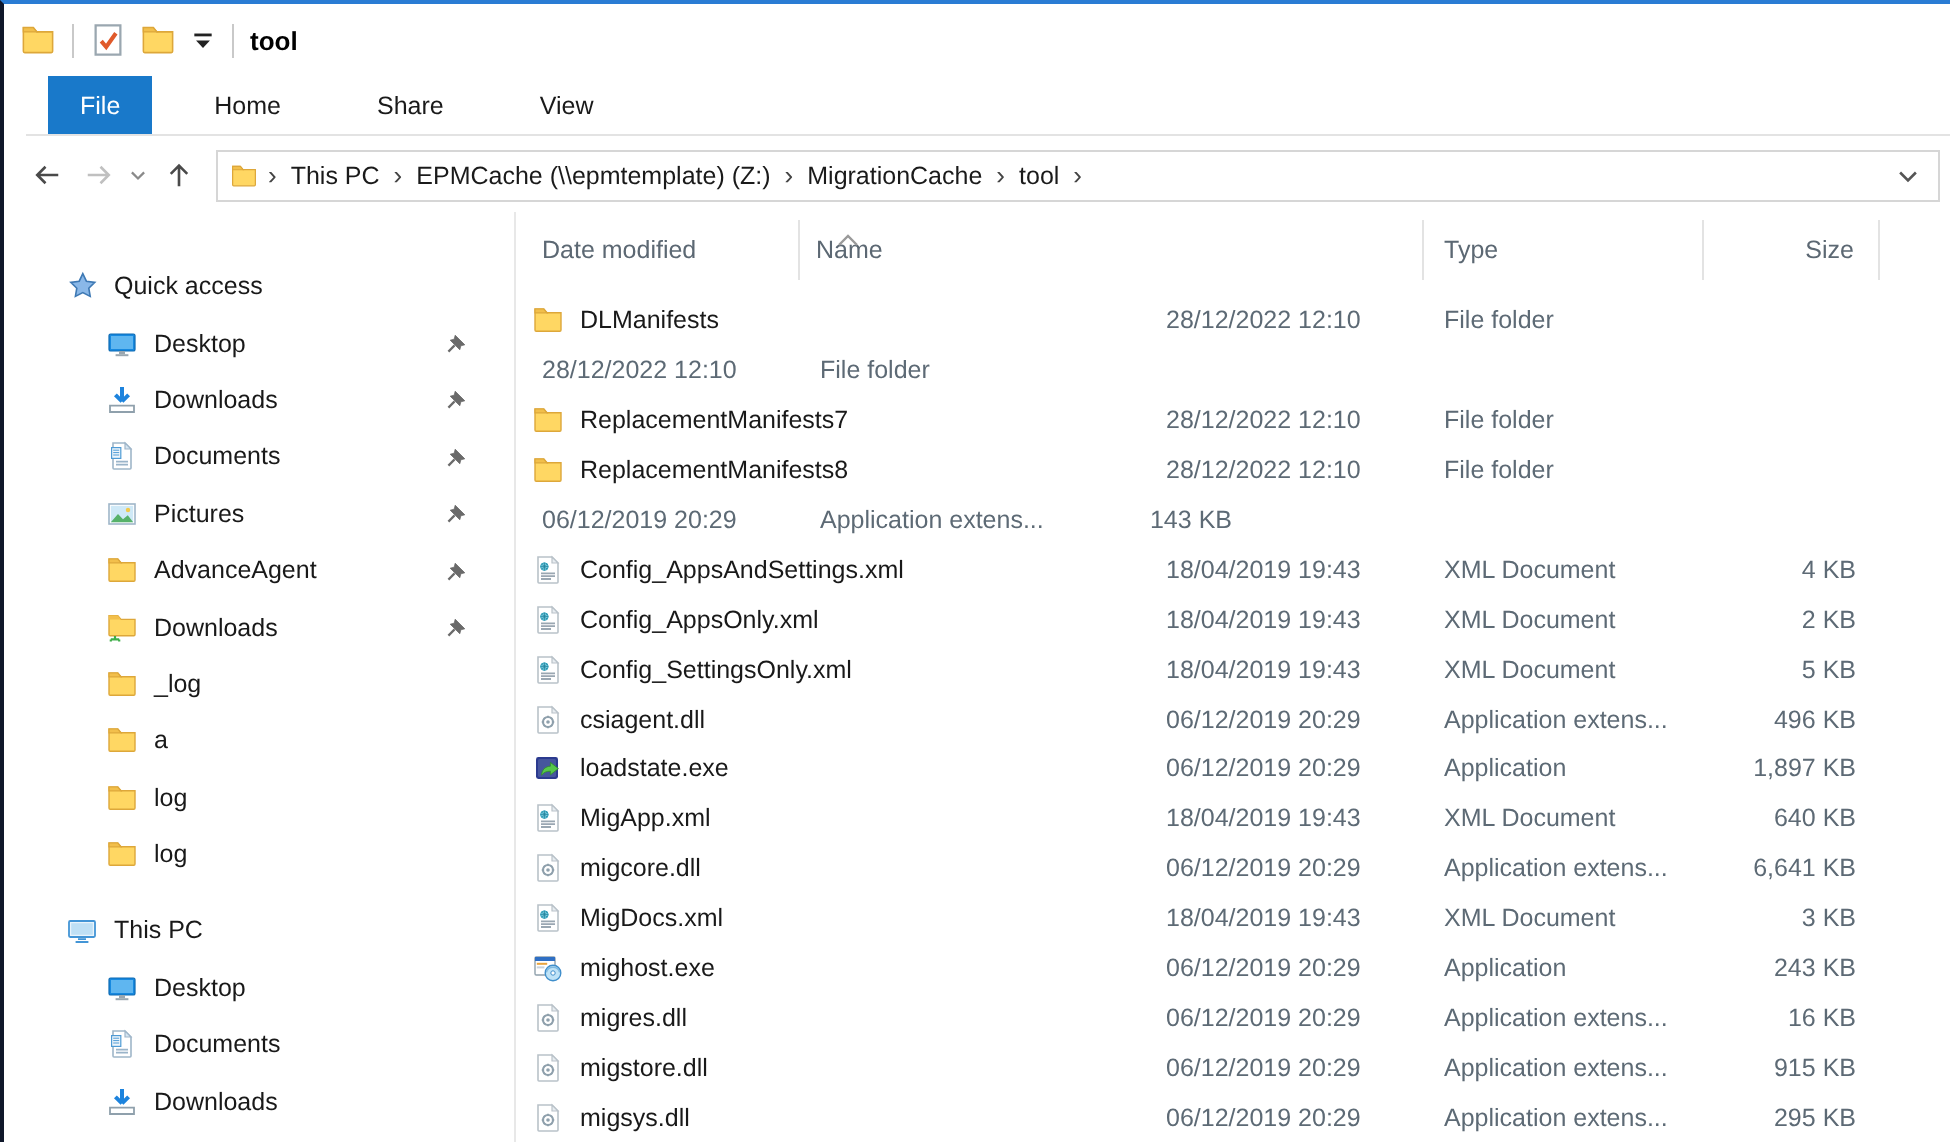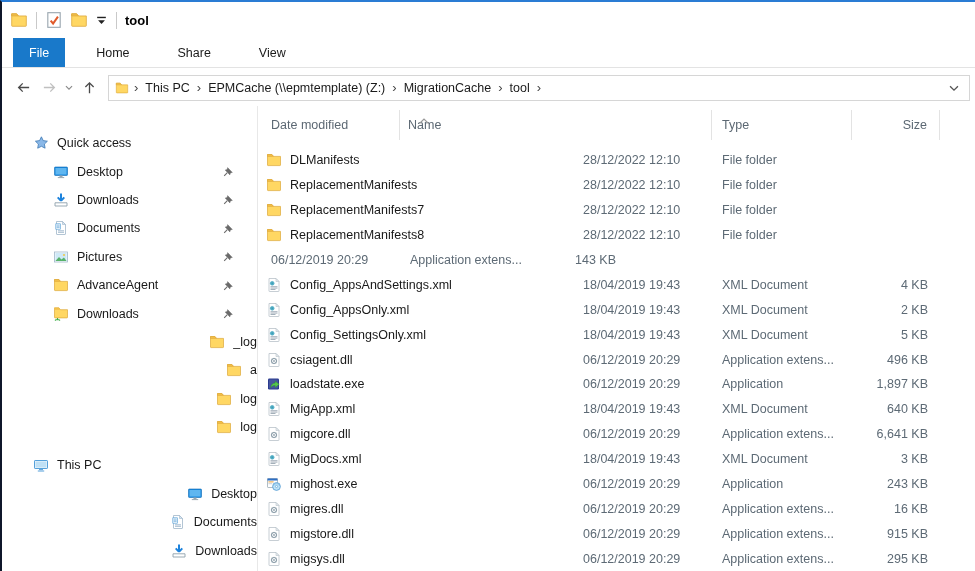--- a/index.html
+++ b/index.html
@@ -11,21 +11,21 @@
   
   #titlebar { position:absolute; left:0; top:0; right:0; height:36px;
     display:flex; align-items:center; padding-left:8px; background:#fff; }
   .tb-sep { width:1px; height:17px; background:#c9c9c9; margin:0 8px; }
   .tb-icon { width:18px; height:18px; display:inline-flex; }
   .tb-icon svg { width:100%; height:100%; }
   #qat-caret { width:13px; height:13px; margin-left:7px; display:inline-flex; }
   #win-title { font-size:13px; font-weight:600; color:#000; }
 
   
-  #ribbon { position:absolute; left:0; top:36px; right:0; height:30px;
+  #ribbon { position:absolute; left:11px; top:36px; right:0; height:30px;
     background:#fff; border-bottom:1px solid #e3e3e3; display:flex; align-items:stretch; }
   .rtab { font-size:12.5px; display:flex; align-items:center; padding:0 17px; color:#1a1a1a; cursor:default; }
   .rtab.active { background:#1979ca; color:#fff; margin-left:11px; padding:0 16px; }
   .rtab.plain { margin-left:14px; }
 
   
   #addrbar { position:absolute; left:0; top:67px; right:0; height:37px;
     background:#fff; display:flex; align-items:center; }
   .nav-btn { width:26px; height:26px; display:flex; align-items:center; justify-content:center; }
   .nav-btn svg { width:15px; height:15px; }
@@ -37,21 +37,21 @@
   .crumb-sep { font-size:13px; color:#444; padding:0 4px; }
   #addr-caret { margin-left:auto; margin-right:8px; display:inline-flex; }
 
   
   #main { position:absolute; left:0; top:104px; right:0; bottom:0; display:flex; }
   #sidebar { width:256px; height:100%; border-right:1px solid #e8e8e8;
     padding-top:23px; overflow:hidden; }
   .sb-row { height:28.4px; display:flex; align-items:center; cursor:default; }
   .sb-row .sb-icon { width:16px; height:16px; display:inline-flex; flex:none; }
   .sb-root { padding-left:31px; }
-  .sb-child { padding-left:51px;justify-content:flex-end; }
+  .sb-child { padding-left:51px; }
   .sb-label { font-size:12.5px; margin-left:8px; white-space:nowrap; }
   .sb-gap { height:10px; }
   .sb-pin { margin-left:auto; margin-right:23px; width:11px; height:11px; display:inline-flex; }
 
   #filepane { flex:1; height:100%; overflow:hidden; position:relative; }
   #list-header { display:flex; margin-top:4px; height:30px; position:relative; }
   .hcell { font-size:12.5px; color:#5c6873; display:flex; align-items:center;
     border-right:1px solid #e3e3e3; cursor:default; }
   .h-name { width:312px; padding-left:8px; }
   .h-date { width:142px; padding-left:13px; }
@@ -379,29 +379,20 @@
                   <path d="M1.5 2.5h4.4l1.6 1.9H1.5z" fill="#f2bf4b" stroke="#dda73a" stroke-width=".6"></path>
                 </svg>
               </span>
               <span class="fname">DLManifests</span>
             </span>
             <span class="c-date">28/12/2022 12:10</span>
             <span class="c-type">File folder</span>
             <span class="c-size"></span>
           </div>
           <div class="frow">
-            <span class="c-name">
-              <span class="ficon">
-                <svg viewBox="0 0 16 16">
-                  <path d="M1.5 2.5h4.4l1.6 1.9h7V13a.6.6 0 0 1-.6.6H2.1a.6.6 0 0 1-.6-.6z" fill="#ffd763" stroke="#dda73a" stroke-width=".7"></path>
-                  <path d="M1.5 2.5h4.4l1.6 1.9H1.5z" fill="#f2bf4b" stroke="#dda73a" stroke-width=".6"></path>
-                </svg>
-              </span>
-              <span class="fname">ReplacementManifests</span>
-            </span>
             <span class="c-date">28/12/2022 12:10</span>
             <span class="c-type">File folder</span>
             <span class="c-size"></span>
           </div>
           <div class="frow">
             <span class="c-name">
               <span class="ficon">
                 <svg viewBox="0 0 16 16">
                   <path d="M1.5 2.5h4.4l1.6 1.9h7V13a.6.6 0 0 1-.6.6H2.1a.6.6 0 0 1-.6-.6z" fill="#ffd763" stroke="#dda73a" stroke-width=".7"></path>
                   <path d="M1.5 2.5h4.4l1.6 1.9H1.5z" fill="#f2bf4b" stroke="#dda73a" stroke-width=".6"></path>

